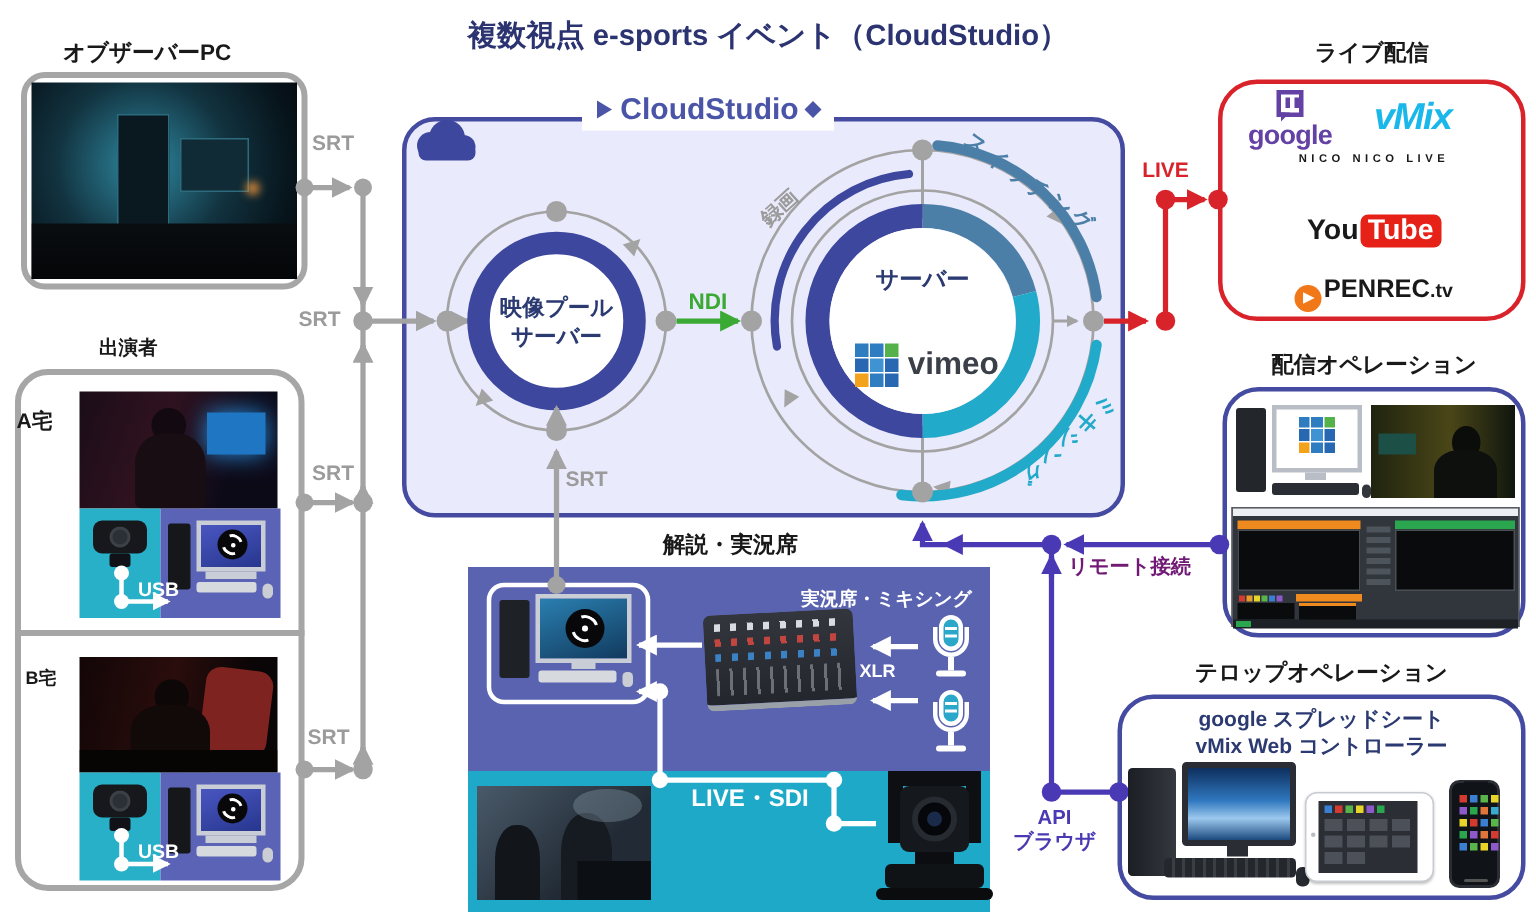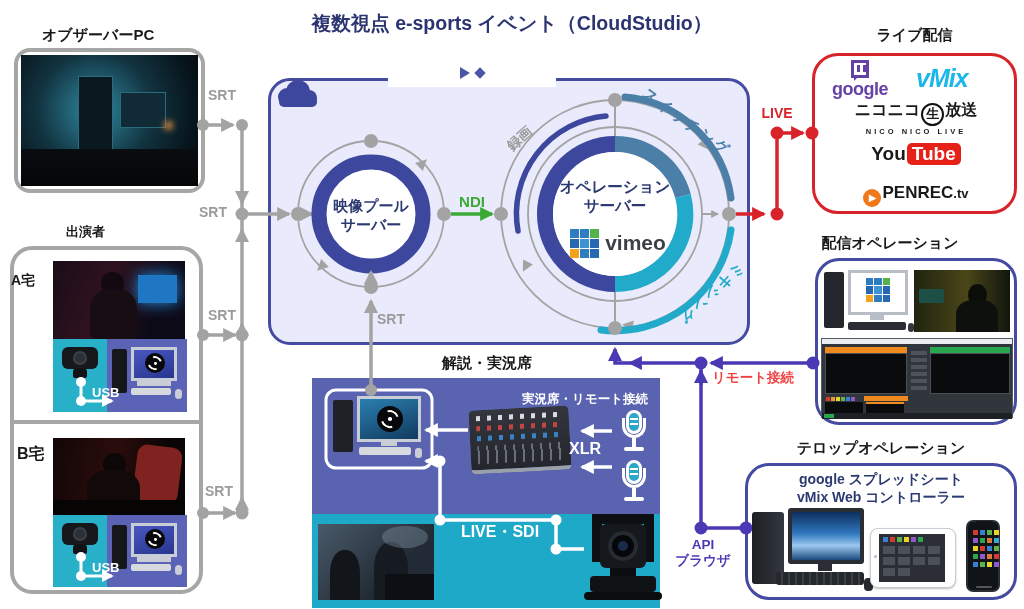--- a/index.html
+++ b/index.html
@@ -239,39 +239,39 @@
     <line x1="81" y1="557" x2="81" y2="576"></line>
     <line x1="81" y1="576" x2="112" y2="576" marker-end="url(#mW)"></line>
   </g>
 </svg>
 
 <div class="st z6 lb ctr" style="left:212px;top:10px;width:600px;font-size:19.5px;color:#2b3470">複数視点 e-sports イベント（CloudStudio）</div>
 
 <div class="st z6 lb" style="left:42px;top:26px">オブザーバーPC</div>
 <div class="st z6 lb" style="left:66px;top:223px;font-size:13px">出演者</div>
 <div class="st z6 lb" style="left:11px;top:272px;font-size:14px">A宅</div>
-<div class="st z6 lb" style="left:17px;top:444px;font-size:16px">B宅</div>
+<div class="st z6 lb" style="left:17px;top:444px;font-size:12px">B宅</div>
 
 <div class="st z6 gy" style="left:208px;top:87px">SRT</div>
 <div class="st z6 gy" style="left:199px;top:204px">SRT</div>
 <div class="st z6 gy" style="left:208px;top:307px">SRT</div>
 <div class="st z6 gy" style="left:205px;top:483px">SRT</div>
 <div class="st z6 gy" style="left:377px;top:311px">SRT</div>
 
 <div class="st z6" style="left:388px;top:59px;width:168px;height:28px;background:#fff;display:flex;align-items:center;justify-content:center;gap:6px;z-index:5">
   <span style="width:0;height:0;border-left:10px solid #4a55a8;border-top:6px solid transparent;border-bottom:6px solid transparent"></span>
+  <span class="lb" style="color:#4a55a8;font-size:20px">CloudStudio</span>
   <span style="width:8px;height:8px;background:#4a55a8;transform:rotate(45deg)"></span>
 </div>
 
 <div class="st z5 lb ctr" style="left:316px;top:196px;width:110px;font-size:15px;color:#2c3a72;line-height:19px">
   <div>映像プール</div>
   <div>サーバー</div>
 </div>
 <div class="st z5 lb ctr" style="left:549px;top:177px;width:132px;font-size:15.5px;color:#2c3a72;line-height:19px">
-  <div>オペレーション</div>
   <div>サーバー</div>
 </div>
 <div class="st z5" style="left:563px;top:227px;width:110px;height:32px;display:flex;align-items:center;justify-content:center;gap:6px">
   <span class="vgrid" style="width:29px;height:29px">
     <i style="background:#2e7dc0"></i>
       <i style="background:#2e7dc0"></i>
       <i style="background:#55b24b"></i>
     <i style="background:#2868b2"></i>
       <i style="background:#3f93d2"></i>
       <i style="background:#2868b2"></i>
@@ -291,31 +291,30 @@
 <div class="st z6 wt" style="left:92px;top:385px;font-size:13px;z-index:6">USB</div>
 <div class="st z6 wt" style="left:92px;top:560px;font-size:13px">USB</div>
 
 <div class="st z6 lb ctr" style="left:812px;top:26px;width:205px">ライブ配信</div>
 <div class="st z6" style="left:826px;top:60px;width:68px;text-align:center">
   <span class="glitch"></span>
   <div class="lb" style="color:#6441a4;font-size:18px;margin-top:-3px;letter-spacing:-.5px">google</div>
 </div>
 <div class="st z6 lb" style="left:916px;top:64px;color:#1ab7ea;font-size:25px;font-style:italic;letter-spacing:-1px">vMix</div>
 <div class="st z6 ctr" style="left:852px;top:100px;width:128px">
-  <div class="lb" style="font-size:16px;white-space:nowrap"><span>ニコニコ</span><span class="nico-circle">生</span><span>放送</span></div>
   <div class="lb" style="font-size:7.5px;letter-spacing:3px;margin-top:1px">NICO NICO LIVE</div>
 </div>
 <div class="st z6 lb ctr" style="left:852px;top:143px;width:128px;font-size:19px">
   <span>You</span><span class="yt-tube">Tube</span>
 </div>
 <div class="st z6 lb ctr" style="left:852px;top:183px;width:128px;font-size:17px">
   <span class="orec">▶</span><span style="font-weight:900">PENREC</span><span style="font-size:13px">.tv</span>
 </div>
 
-<div class="st z6 lb ctr" style="left:789px;top:234px;width:202px">配信オペレーション</div>
+<div class="st z6 lb ctr" style="left:815px;top:234px;width:202px">配信オペレーション</div>
 <div class="st z6" style="left:824px;top:270px;width:88px;height:66px">
   <div class="st" style="left:0;top:2px;width:20px;height:56px;background:#23262b;border-radius:2px"></div>
   <div class="st" style="left:24px;top:0;width:60px;height:45px;background:#fff;border:3px solid #b9bec6;box-sizing:border-box">
     <span class="vgrid" style="position:absolute;left:15px;top:5px;width:24px;height:24px">
       <i style="background:#2e7dc0"></i>
         <i style="background:#2e7dc0"></i>
         <i style="background:#55b24b"></i>
       <i style="background:#2868b2"></i>
         <i style="background:#3f93d2"></i>
         <i style="background:#2868b2"></i>
@@ -341,21 +340,21 @@
   <div class="st" style="left:108px;top:14px;width:80px;height:41px;background:#0a0b0d;border:1px solid #4a4e55;box-sizing:border-box"></div>
   <span class="st" style="left:89px;top:12px;width:16px;height:4px;background:#4e545c;box-shadow:0 7px 0 #4e545c,0 14px 0 #4e545c,0 21px 0 #4e545c,0 28px 0 #4e545c,0 35px 0 #4e545c"></span>
   <span class="st" style="left:4px;top:58px;width:4px;height:4px;background:#d33b30;box-shadow:5px 0 0 #e79b2a,10px 0 0 #e7d52a,15px 0 0 #59b54a,20px 0 0 #3a7fd0,25px 0 0 #8e59c9"></span>
   <div class="st" style="left:42px;top:57px;width:44px;height:5px;background:#ef8a1f"></div>
   <div class="st" style="left:3px;top:63px;width:38px;height:11px;background:#0a0b0d"></div>
   <div class="st" style="left:44px;top:63px;width:38px;height:11px;background:#0a0b0d;border-top:2px solid #ef8a1f"></div>
   <div class="st" style="left:0;top:74px;width:100%;height:6px;background:#1d2025"></div>
   <div class="st" style="left:2px;top:75px;width:10px;height:4px;background:#2aa64f"></div>
 </div>
 
-<div class="st z6 lb" style="left:712px;top:369px;color:#ef4444;font-size:13.5px">リモート接続</div>
+<div class="st z6 lb" style="left:712px;top:369px;color:#701a75;font-size:13.5px">リモート接続</div>
 <div class="st z6 lb ctr" style="left:663px;top:537px;width:80px;color:#4a39b4;font-size:13.5px;line-height:16px">
   <div>API</div>
   <div>ブラウザ</div>
 </div>
 
 <div class="st z6 lb ctr" style="left:745px;top:439px;width:272px">テロップオペレーション</div>
 <div class="st z6 lb ctr" style="left:760px;top:471px;width:242px;font-size:14px;color:#2c3a72">google スプレッドシート</div>
 <div class="st z6 lb ctr" style="left:760px;top:489px;width:242px;font-size:14px;color:#2c3a72">vMix Web コントローラー</div>
 <div class="st z6" style="left:752px;top:508px;width:120px;height:88px">
   <div class="st" style="left:0;top:4px;width:32px;height:72px;background:linear-gradient(90deg,#1b1e23,#34383f);border-radius:3px"></div>
@@ -371,21 +370,21 @@
   </div>
   <div class="st" style="left:2.5px;top:26px;width:3px;height:3px;border-radius:50%;background:#b9bec6"></div>
 </div>
 <div class="st z6" style="left:966px;top:520px;width:34px;height:72px;background:#101318;border:2px solid #2a2d33;border-radius:7px;box-sizing:border-box">
   <span class="st" style="left:5px;top:8px;width:4.5px;height:4.5px;background:#d33b30;box-shadow:7px 0 0 #3a7fd0,14px 0 0 #59b54a,21px 0 0 #e7d52a,0 8px 0 #8e59c9,7px 8px 0 #2aa64f,14px 8px 0 #e0763a,21px 8px 0 #3aa9d0,0 16px 0 #e7d52a,7px 16px 0 #d33b30,14px 16px 0 #3a7fd0,21px 16px 0 #59b54a,0 24px 0 #2aa64f,7px 24px 0 #8e59c9,14px 24px 0 #e0763a,21px 24px 0 #d33b30,0 32px 0 #3a7fd0,7px 32px 0 #59b54a,14px 32px 0 #e7d52a,21px 32px 0 #8e59c9"></span>
   <div class="st" style="left:8px;top:-1px;width:16px;height:4px;background:#101318;border-radius:0 0 4px 4px"></div>
   <div class="st" style="left:8px;bottom:2px;width:16px;height:2px;border-radius:2px;background:#555"></div>
 </div>
 
 <div class="st z6 lb ctr" style="left:412px;top:354px;width:150px">解説・実況席</div>
-<div class="st z6 wt" style="left:520px;top:391px;width:128px;text-align:right;font-size:12.5px">実況席・リモート接続</div>
+<div class="st z6 wt" style="left:520px;top:391px;width:128px;text-align:right;font-size:12.5px">実況席・ミキシング</div>
 
 <div class="st z5" style="left:333px;top:396px;width:92px;height:64px">
   <div class="st" style="left:0;top:4px;width:20px;height:52px;background:#1e2126;border-radius:2px"></div>
   <div class="st" style="left:24px;top:0;width:64px;height:46px;background:linear-gradient(160deg,#2a7fb0,#123a5e);border:3px solid #c9ced6;box-sizing:border-box">
     <div class="obs-logo" style="left:17px;top:7px;width:26px;height:26px"></div>
   </div>
   <div class="st" style="left:48px;top:46px;width:16px;height:4px;background:#c9ced6"></div>
   <div class="st" style="left:26px;top:51px;width:52px;height:8px;background:#d6dade;border-radius:2px"></div>
   <div class="st" style="left:82px;top:52px;width:7px;height:10px;background:#caced4;border-radius:3px"></div>
 </div>
@@ -403,21 +402,21 @@
     <span class="stem"></span>
     <span class="base"></span>
   </div>
 <div class="mic z5" style="left:618px;top:460px">
     <span class="cap"></span>
     <span class="u"></span>
     <span class="stem"></span>
     <span class="base"></span>
   </div>
 
-<div class="st z6 wt ctr" style="left:560px;top:440px;width:50px;font-size:16px">XLR</div>
+<div class="st z6 wt ctr" style="left:560px;top:440px;width:50px;font-size:12px">XLR</div>
 <div class="st z6 wt ctr" style="left:445px;top:522px;width:110px;font-size:16px">LIVE・SDI</div>
 
 <div class="st z5" style="left:318px;top:524px;width:116px;height:76px;background:linear-gradient(135deg,#4a5a6a,#222b35 65%);overflow:hidden">
   <div class="st" style="left:10%;top:34%;width:26%;height:66%;border-radius:45% 45% 0 0;background:#12161b"></div>
   <div class="st" style="left:48%;top:24%;width:30%;height:76%;border-radius:45% 45% 0 0;background:#161b21"></div>
   <div class="st" style="left:55%;top:2%;width:40%;height:30%;border-radius:50%;background:#8fa3b5;opacity:.35"></div>
   <div class="st" style="right:0;bottom:0;width:42%;height:34%;background:#0c0f13"></div>
 </div>
 
 <div class="st z5" style="left:584px;top:512px;width:78px;height:92px">

